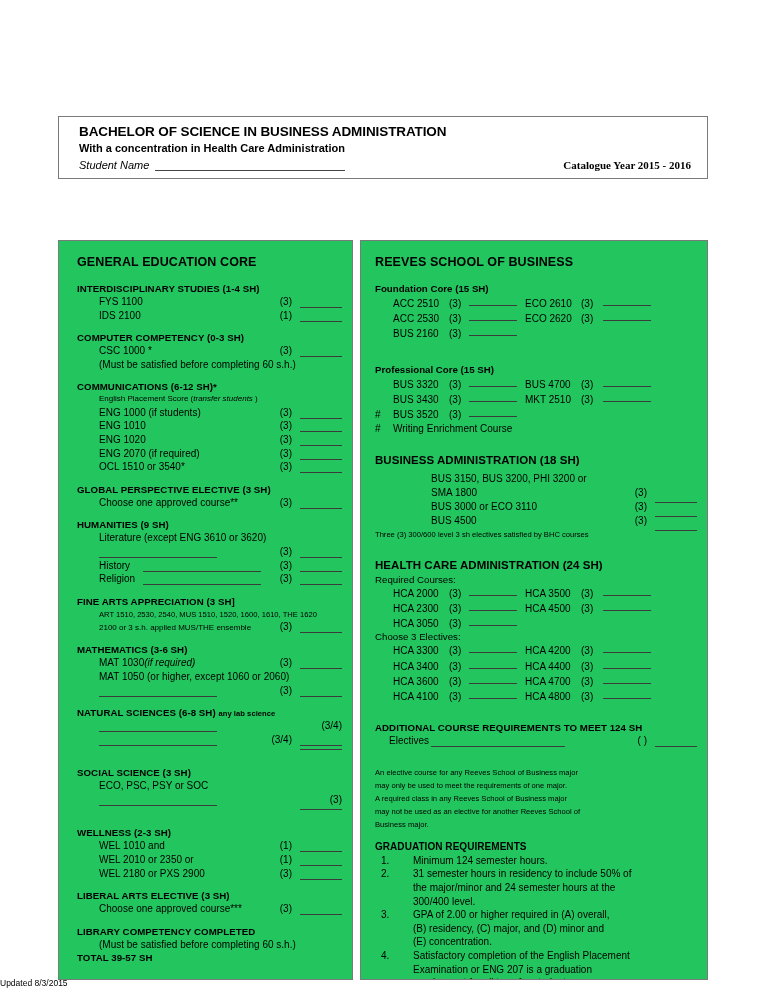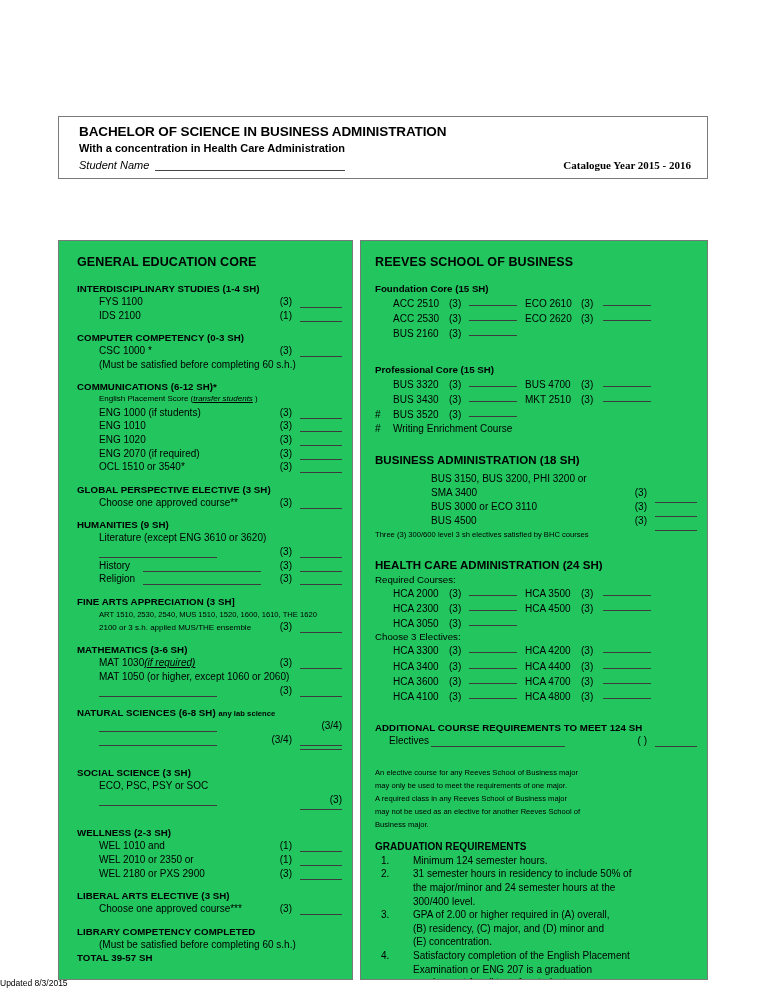--- a/index.html
+++ b/index.html
@@ -113,21 +113,21 @@
   
   .row {
     display: flex;
     align-items: baseline;
     font-size: 10px;
     line-height: 13.6px;
     white-space: nowrap;
   }
   .row.small { font-size: 8px; line-height: 12.5px; }
   .row .name { }
-  .row .ital { font-style: italic; text-decoration: underline; }
+  .row .ital { font-style: italic; }
   .row .sh {
     margin-left: auto;
     text-align: right;
   }
   .blank {
     display: inline-block;
     border-bottom: 1px solid #3c3c3c;
     position: relative;
     top: 3px;
   }
@@ -483,21 +483,21 @@
       </div>
 
       <div class="spacer8"></div>
 
       <div class="sect">
         <div class="sect-title" style="font-size:11.5px;margin-bottom:6px">BUSINESS ADMINISTRATION (18 SH)</div>
         <div class="ba-row">
           <span>BUS 3150, BUS 3200, PHI 3200 or</span>
         </div>
         <div class="ba-row">
-          <span>SMA 3400</span>
+          <span>SMA 1800</span>
           <span class="sh2">(3)</span>
           <span class="blank w-sh"></span>
         </div>
         <div class="ba-row">
           <span>BUS 3000 or ECO 3110</span>
           <span class="sh2">(3)</span>
           <span class="blank w-sh"></span>
         </div>
         <div class="ba-row">
           <span>BUS 4500</span>

